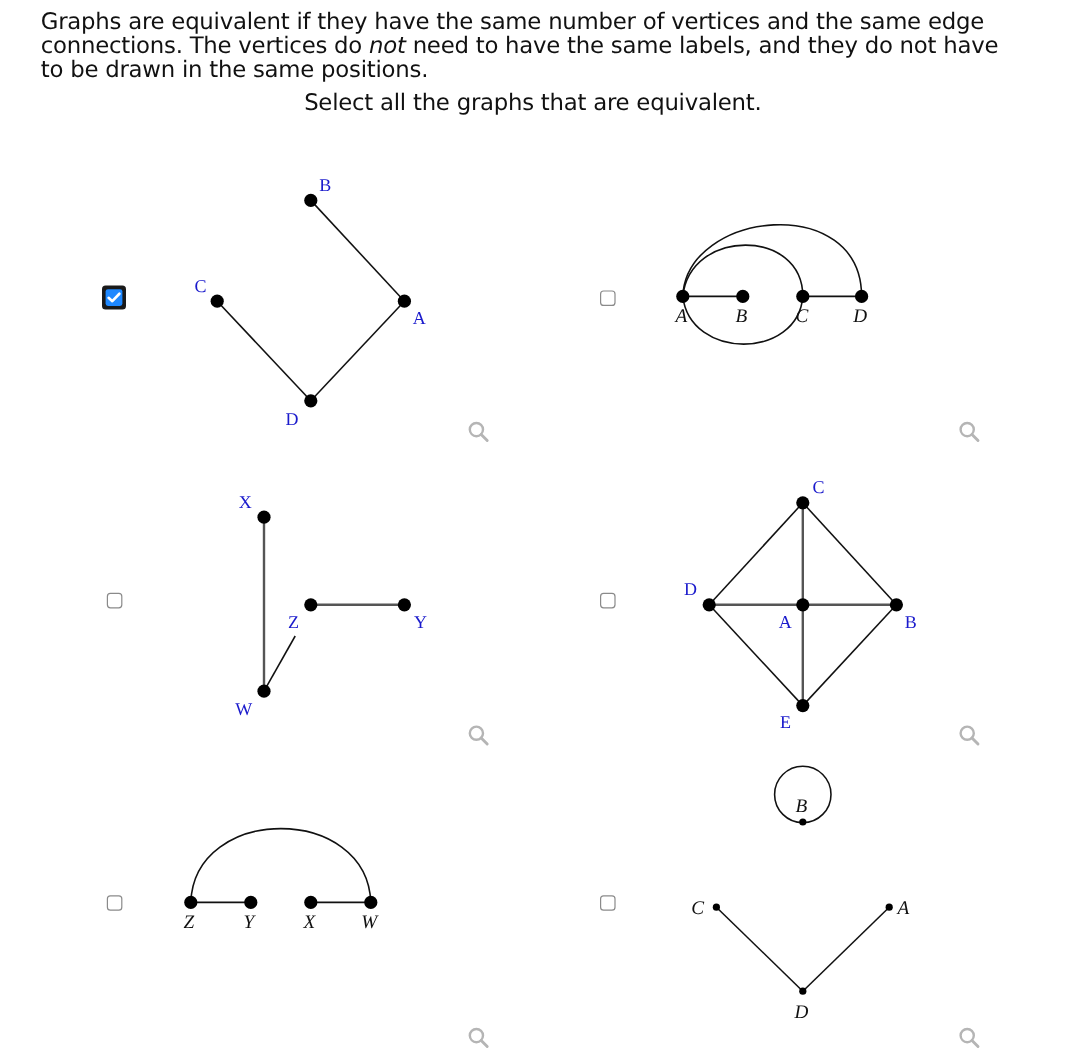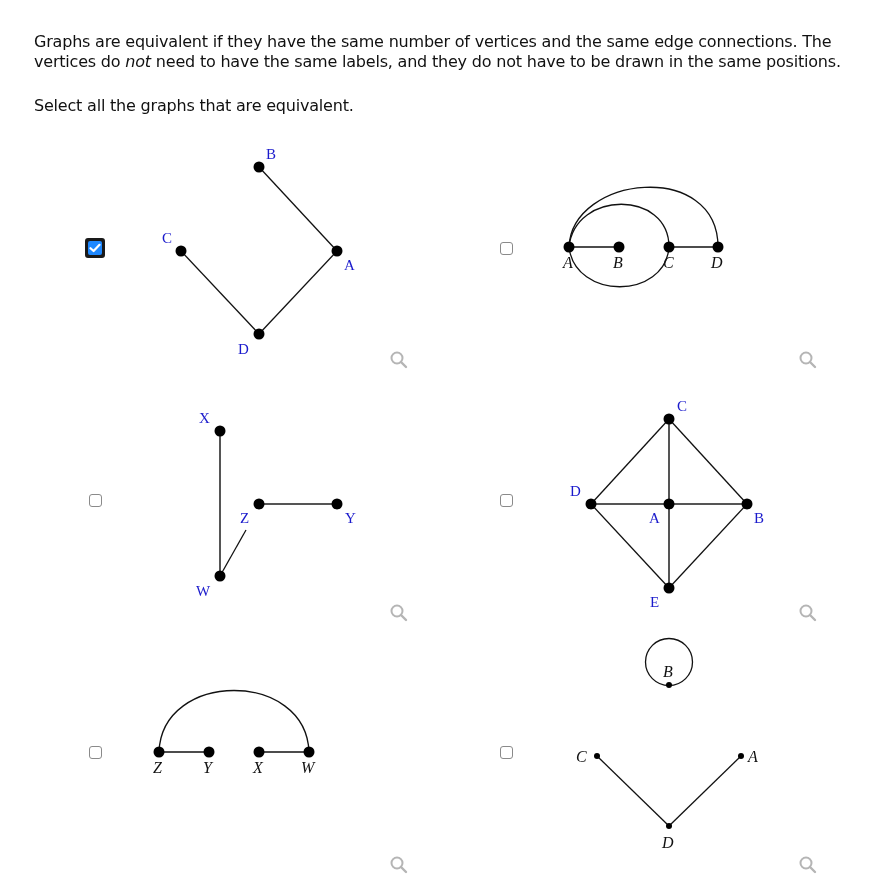--- a/index.html
+++ b/index.html
@@ -1,21 +1,21 @@
 <!DOCTYPE html>
 <html><head>
 <meta charset="utf-8">
 <style>
   html, body { margin: 0; padding: 0; background: #ffffff; }
   body { width: 889px; height: 879px; position: relative; overflow: hidden;
          font-family: "DejaVu Sans", sans-serif; color: #111; }
-  .prompt { position: absolute; left: 34px; top: 32px; width: 820px;
-            font-size: 16px; line-height: 20px; letter-spacing: -0.2px; }
+  .prompt { position: absolute; left: 34px; top: 8px; width: 820px;
+            font-size: 19px; line-height: 20px; letter-spacing: -0.2px; }
   .prompt p { margin: 0; }
-  .prompt .p2 { margin-top: 24px; }
+  .prompt .p2 { margin-top: 8px; text-align: center; }
   .cb { position: absolute; width: 13px; height: 13px; border: 1.5px solid #8a8a8a;
         border-radius: 3px; background: #fff; box-sizing: border-box; cursor: pointer; }
   .cb.checked { width: 20px; height: 20px; border: 2px solid #1a1a1a; border-radius: 3px;
                 background: #1a1a1a; padding: 1px; }
   .cb.checked .inner { width: 100%; height: 100%; background: #1e88ff; border-radius: 2px;
                        display: flex; align-items: center; justify-content: center; }
   .zoom-btn { position: absolute; width: 20px; height: 20px; cursor: pointer; }
   .graph { position: absolute; left: 0; top: 0; }
   svg text.lbl { font-family: "Liberation Serif", serif; font-size: 15px; fill: #1a1acc; }
   svg text.ilbl { font-family: "Liberation Serif", serif; font-size: 16px; font-style: italic; fill: #111; }

